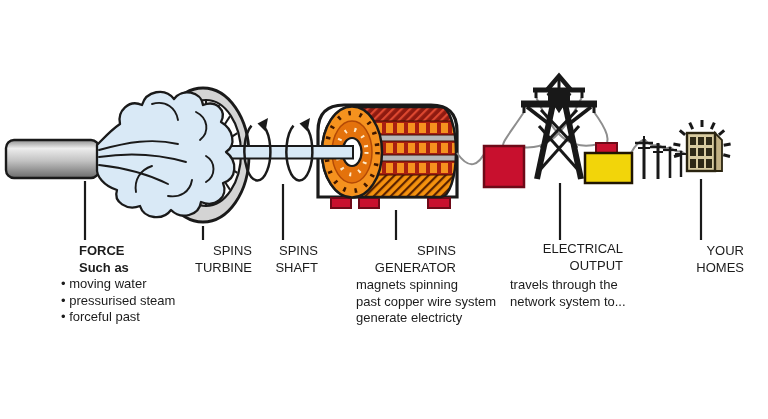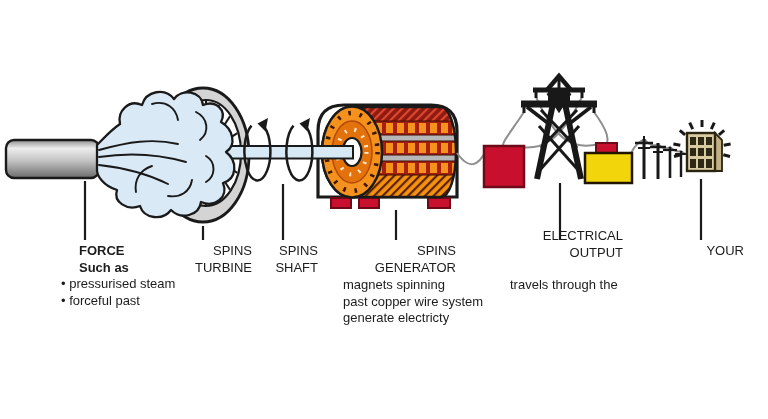--- a/index.html
+++ b/index.html
@@ -254,49 +254,52 @@
       <line x1="283" y1="184" x2="283" y2="240"></line>
       <line x1="396" y1="210" x2="396" y2="240"></line>
       <line x1="560" y1="183" x2="560" y2="240"></line>
       <line x1="701" y1="179" x2="701" y2="240"></line>
     </g>
   </svg>
 
   <div class="stage-label" style="left:61px;top:243px">
     <div class="pad">FORCE</div>
     <div class="pad">Such as</div>
+    <div>• moving water</div>
     <div>• pressurised steam</div>
     <div>• forceful past</div>
   </div>
 
   <div class="stage-label center" style="left:152px;top:243px;width:100px">
     <div>SPINS</div>
     <div>TURBINE</div>
   </div>
 
   <div class="stage-label center" style="left:238px;top:243px;width:80px">
     <div>SPINS</div>
     <div>SHAFT</div>
   </div>
 
   <div class="stage-label center" style="left:326px;top:243px;width:130px">
     <div>SPINS</div>
     <div>GENERATOR</div>
   </div>
-  <div class="stage-label" style="left:343px;top:277px;width:145px">
+  <div class="stage-label" style="left:356px;top:277px;width:145px">
     <div>magnets spinning</div>
     <div>past copper wire system</div>
     <div>generate electricty</div>
   </div>
 
-  <div class="stage-label center" style="left:507px;top:228px;width:116px">
+  <div class="stage-label center" style="left:507px;top:241px;width:116px">
     <div>ELECTRICAL</div>
     <div>OUTPUT</div>
   </div>
   <div class="stage-label" style="left:510px;top:277px;width:140px">
     <div>travels through the</div>
+    <div>network system to...</div>
   </div>
 
   <div class="stage-label center" style="left:664px;top:243px;width:80px">
     <div>YOUR</div>
+    <div>HOMES</div>
   </div>
 
 </div>
 
 </body></html>

